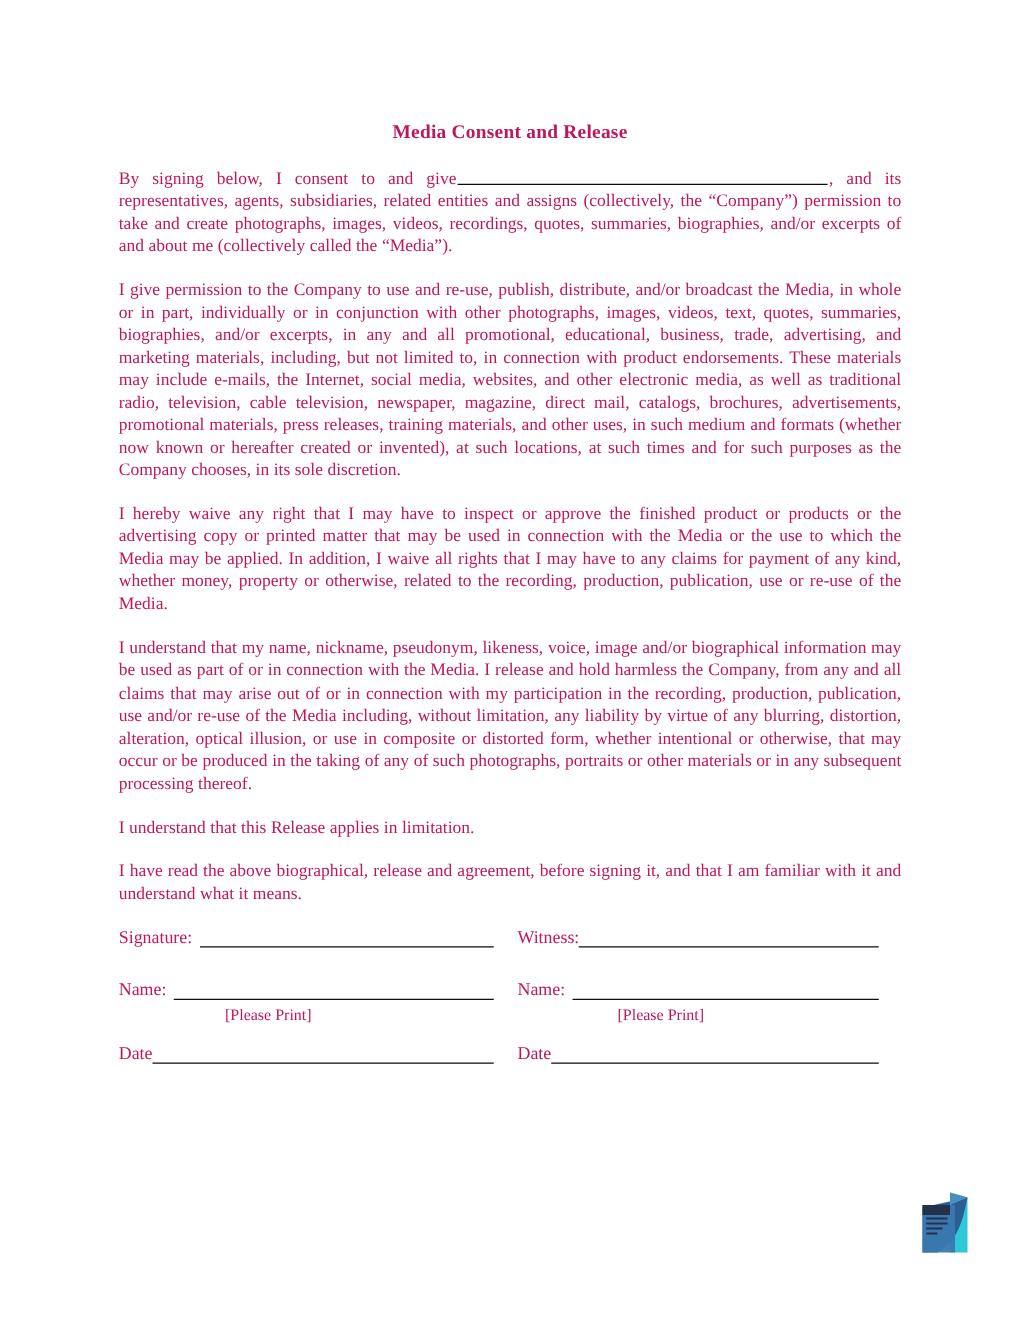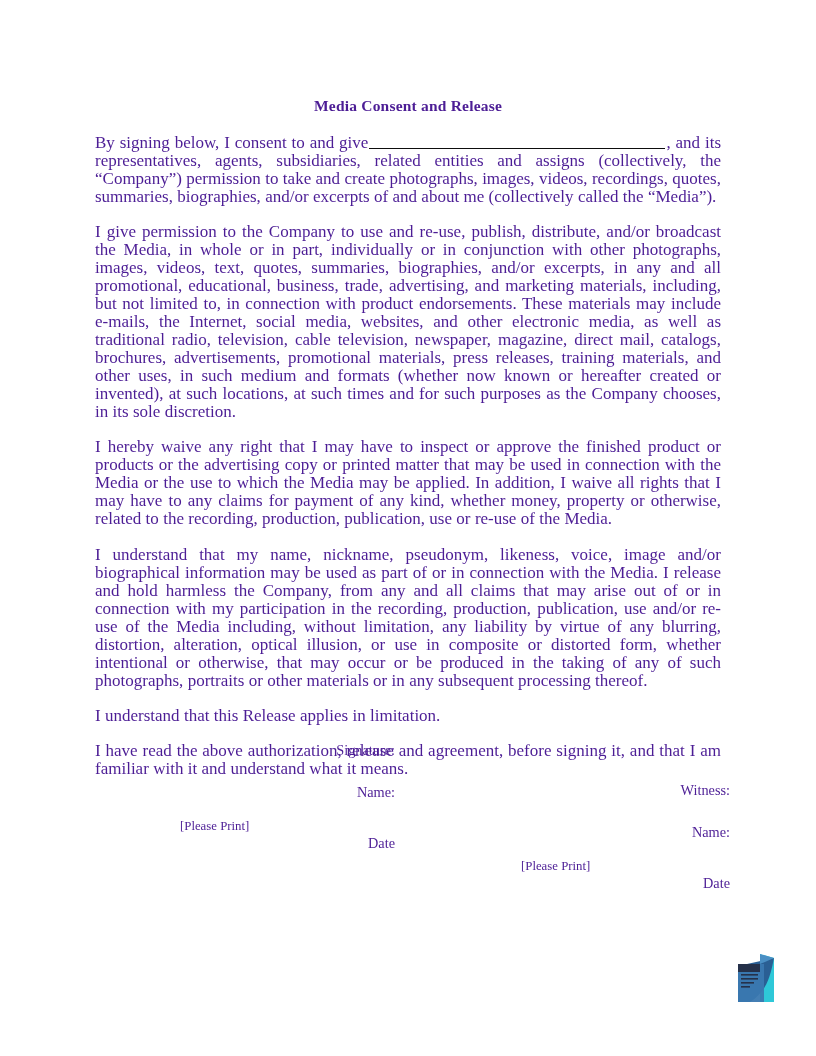--- a/index.html
+++ b/index.html
@@ -8,39 +8,39 @@
     background: #ffffff;
   }
   .page {
     position: relative;
     width: 816px;
     height: 1056px;
     background: #ffffff;
     margin: 0 auto;
     overflow: hidden;
     font-family: "Liberation Serif", "DejaVu Serif", serif;
-    color: #4c1d95;
+    color: #be185d;
   }
   .content {
     position: absolute;
     left: 95px;
     top: 0;
     width: 626px;
   }
   .doc-title {
     text-align: center;
     font-size: 15.5px;
     font-weight: bold;
     letter-spacing: 0.2px;
     margin: 0;
     padding-top: 97px;
     line-height: 1.2;
   }
   .para {
-    font-size: 17px;
+    font-size: 14px;
     line-height: 18.05px;
     text-align: justify;
     margin: 0;
     padding-top: 17px;
     word-spacing: 0.1px;
   }
   .para.first {
     padding-top: 18px;
   }
   .blank-inline {
@@ -60,29 +60,28 @@
   }
   .sig-row {
     position: relative;
     width: 100%;
   }
   .sig-col {
     position: absolute;
     top: 0;
   }
   .sig-col.left  { left: 0px;   width: 300px; }
-  .sig-col.right { left: 346px; width: 289px; margin-top: 40px; }
+  .sig-col.right { left: 319px; width: 289px; }
 
   .field {
     display: flex;
     align-items: flex-end;
     font-size: 14.3px;
     line-height: 16px;
     white-space: nowrap;
-    flex-direction: column;
   }
   .field .lbl { flex: 0 0 auto; }
   .field .rule {
     flex: 1 1 auto;
     border-bottom: 1.4px solid #0d0d0d;
     height: 13px;
     margin-left: 6px;
   }
   .field .rule.tight { margin-left: 0px; }
 
@@ -121,21 +120,21 @@
     </p>
 
     <p class="para">I give permission to the Company to use and re-use, publish, distribute, and/or broadcast the Media, in whole or in part, individually or in conjunction with other photographs, images, videos, text, quotes, summaries, biographies, and/or excerpts, in any and all promotional, educational, business, trade, advertising, and marketing materials, including, but not limited to, in connection with product endorsements. These materials may include e-mails, the Internet, social media, websites, and other electronic media, as well as traditional radio, television, cable television, newspaper, magazine, direct mail, catalogs, brochures, advertisements, promotional materials, press releases, training materials, and other uses, in such medium and formats (whether now known or hereafter created or invented), at such locations, at such times and for such purposes as the Company chooses, in its sole discretion.</p>
 
     <p class="para">I hereby waive any right that I may have to inspect or approve the finished product or products or the advertising copy or printed matter that may be used in connection with the Media or the use to which the Media may be applied. In addition, I waive all rights that I may have to any claims for payment of any kind, whether money, property or otherwise, related to the recording, production, publication, use or re-use of the Media.</p>
 
     <p class="para">I understand that my name, nickname, pseudonym, likeness, voice, image and/or biographical information may be used as part of or in connection with the Media. I release and hold harmless the Company, from any and all claims that may arise out of or in connection with my participation in the recording, production, publication, use and/or re-use of the Media including, without limitation, any liability by virtue of any blurring, distortion, alteration, optical illusion, or use in composite or distorted form, whether intentional or otherwise, that may occur or be produced in the taking of any of such photographs, portraits or other materials or in any subsequent processing thereof.</p>
 
     <p class="para">I understand that this Release applies in limitation.</p>
 
-    <p class="para">I have read the above authorization, release and agreement, before signing it, and that I am familiar with it and understand what it means.</p>
+    <p class="para">I have read the above biographical, release and agreement, before signing it, and that I am familiar with it and understand what it means.</p>
   </div>
 
   <div class="sig-block">
 
     <div class="sig-row row-sig">
       <div class="sig-col left">
         <div class="field">
           <span class="lbl">Signature:</span>
           <span class="rule"></span>
         </div>

